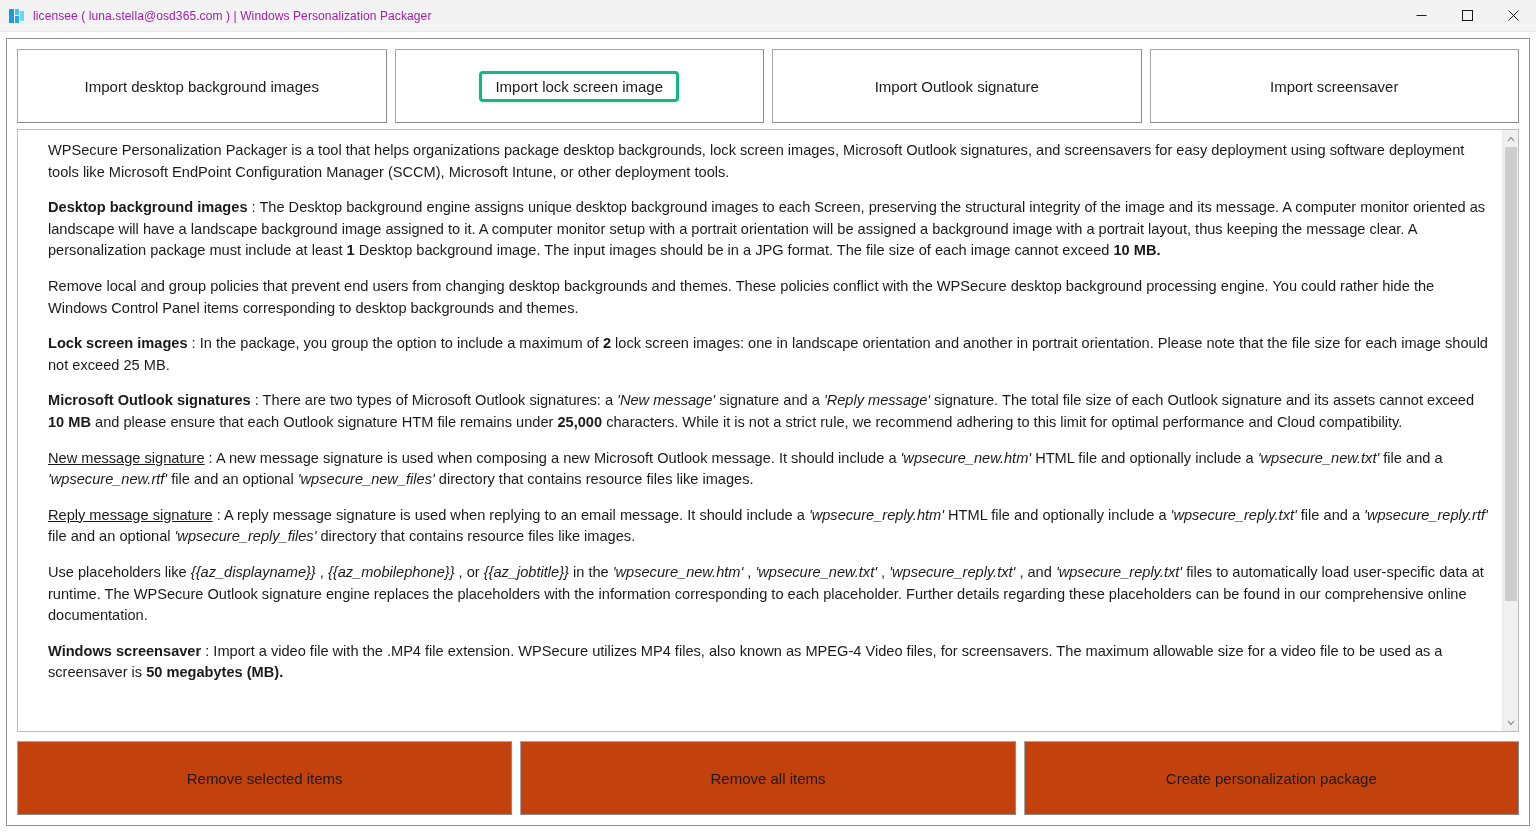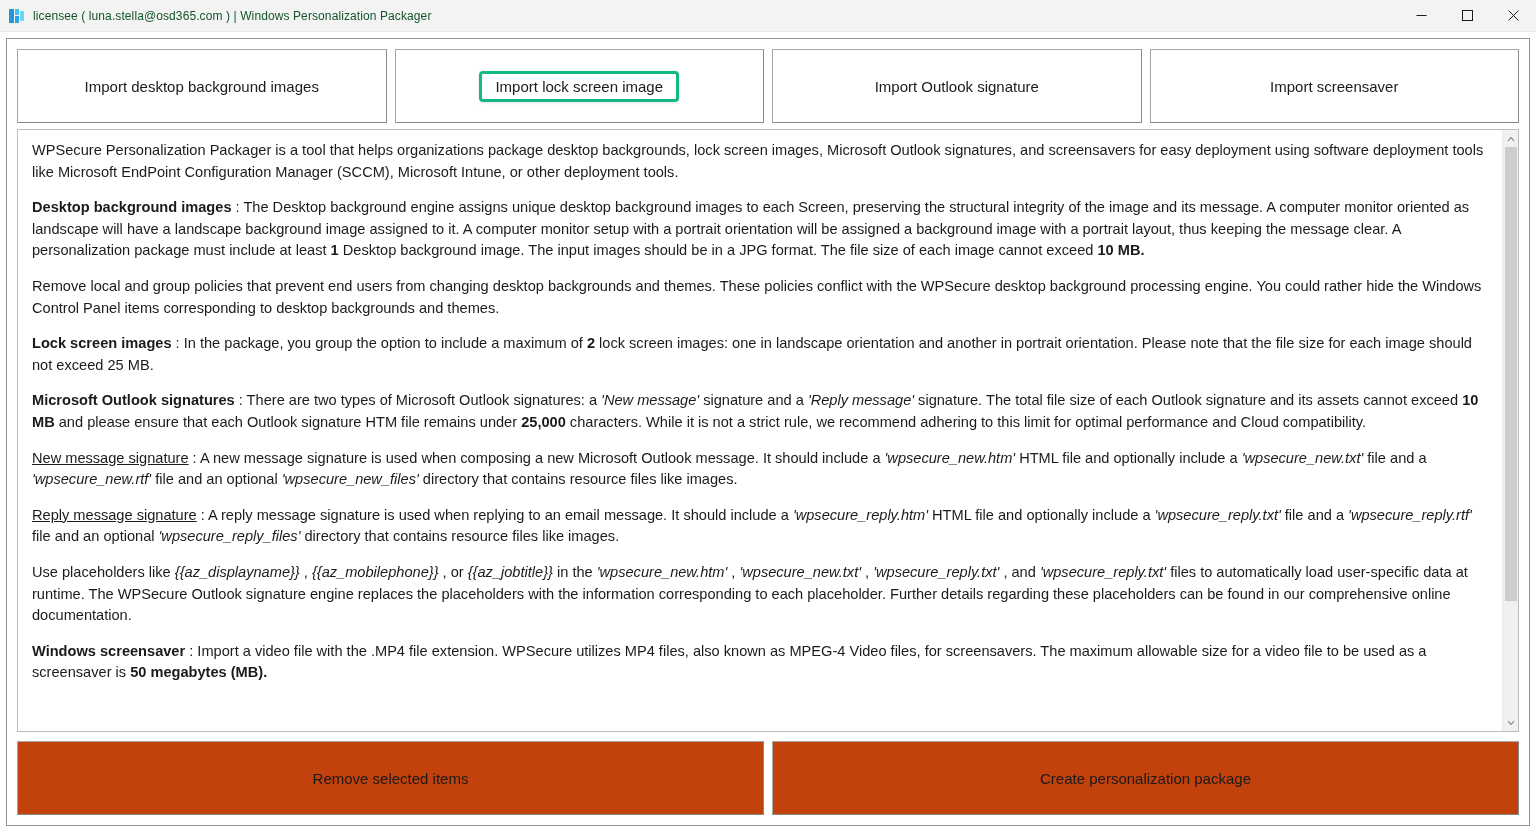--- a/index.html
+++ b/index.html
@@ -30,21 +30,21 @@
     position: absolute;
     background: #2aa7e0;
   }
   #app-icon .b1 { left: 0px;  top: 1px;  width: 5px;  height: 14px; background:#1e9ad6; }
   #app-icon .b2 { left: 6px;  top: 1px;  width: 4px;  height: 6px;  background:#45c2f0; }
   #app-icon .b3 { left: 6px;  top: 8px;  width: 4px;  height: 7px;  background:#2aa7e0; }
   #app-icon .b4 { left: 11px; top: 3px;  width: 4px;  height: 10px; background:#6fd4f6; }
 
   #title-text {
     font-size: 12px;
-    color: #14532d;
+    color: #a21caf;
     letter-spacing: 0.1px;
     white-space: nowrap;
   }
   #window-controls {
     margin-left: auto;
     display: flex;
     height: 32px;
   }
   .wc-btn {
     width: 46px; height: 32px;
@@ -114,21 +114,21 @@
   }
   #desc-text {
     flex: 1 1 auto;
     overflow: hidden;
     padding: 10px 14px 6px 14px;
     font-size: 14.6px;
     line-height: 1.48;
     color: #1b1b1b;
   }
   #desc-text p {
-    margin: 0 0 14px 0;
+    margin: 0 0 14px 16px;
   }
   #desc-text p:last-child { margin-bottom: 0; }
   #desc-text b { font-weight: bold; }
   #desc-text i { font-style: italic; }
   #desc-text u { text-decoration: underline; }
 
   
   #scrollbar {
     width: 16px;
     flex: 0 0 16px;
@@ -259,18 +259,21 @@
           </svg>
         </div>
       </div>
     </div>
 
     <div id="bottom-buttons">
         <div class="bottom-btn">
           <span>Remove selected items</span>
         </div>
         <div class="bottom-btn">
+          <span>Remove all items</span>
+        </div>
+        <div class="bottom-btn">
           <span>Create personalization package</span>
         </div>
       </div>
 
   </div>
 </div>
 
 </body></html>

